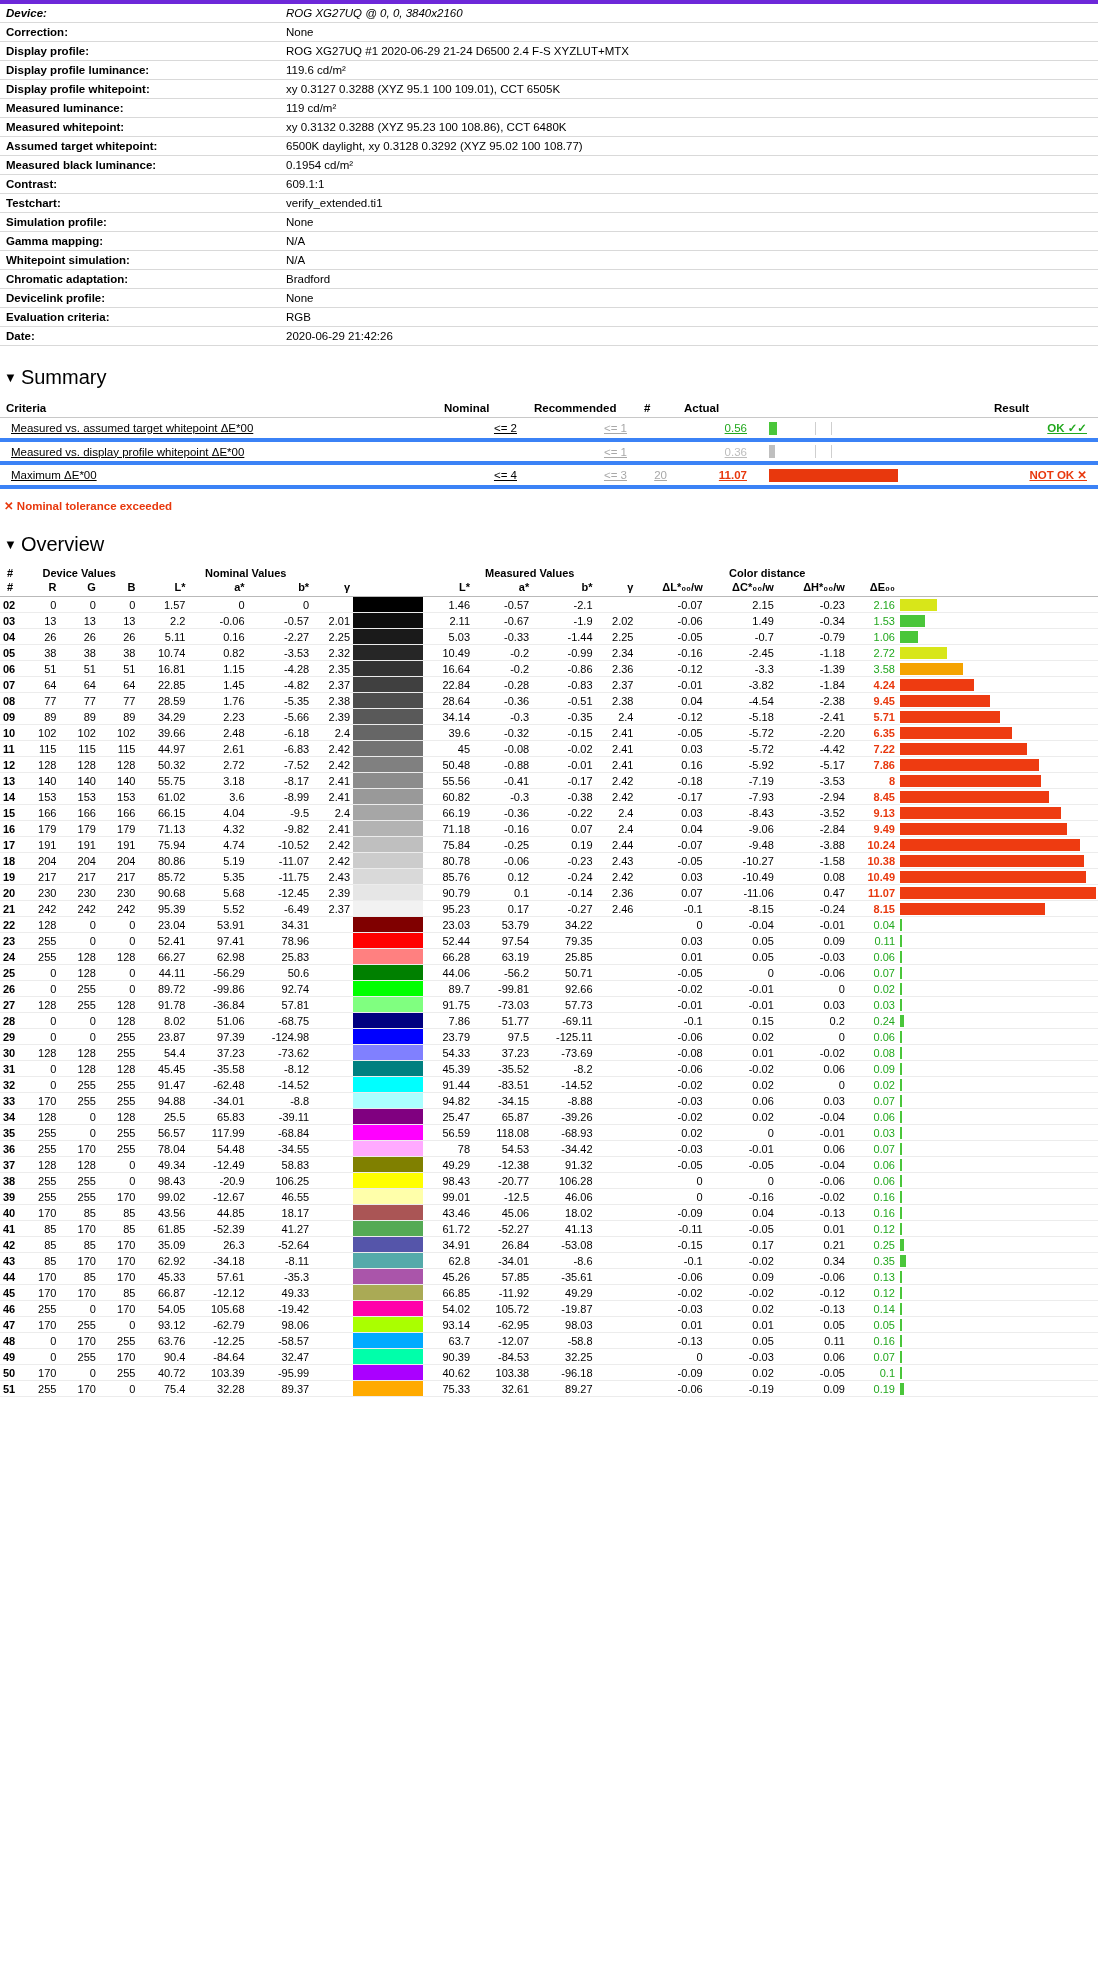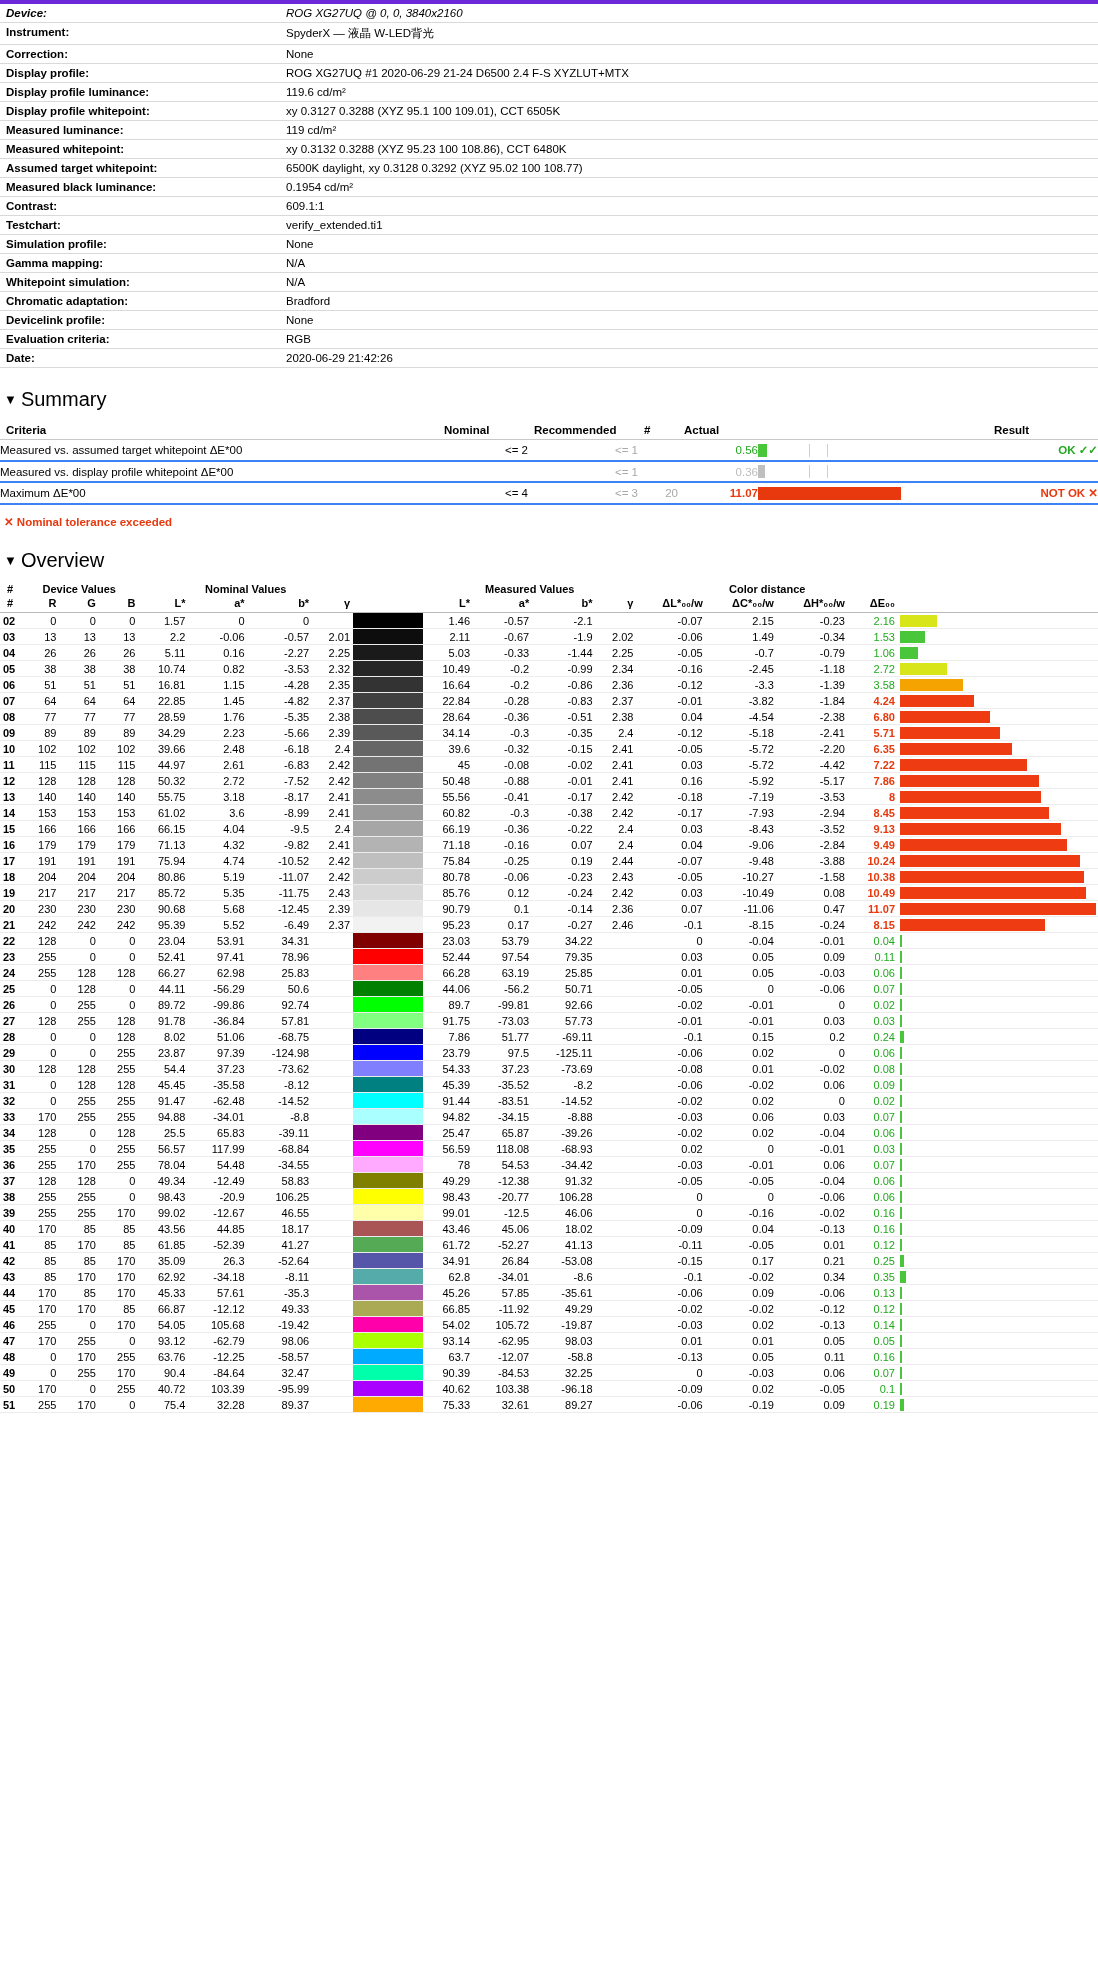--- a/index.html
+++ b/index.html
@@ -40,23 +40,24 @@
     font-size: 11.5px;
   }
   table.summary th {
     font-weight: bold;
     text-align: left;
     padding: 3px 6px;
     border-bottom: 1px solid #c8c8c8;
     font-size: 11.5px;
   }
   table.summary td {
-    padding: 3px 0;
-    border-bottom: 2px solid #3b82f6;
+    padding: 3px 11px;
+    border-bottom: 4px solid #3b82f6;
     white-space: nowrap;
+    text-decoration: underline;
   }
   .ta-r { text-align: right; }
   .ta-c { text-align: center; }
   .muted { color: #a8a8a8; }
   .ok { color: #22a81e; font-weight: bold; }
   .notok { color: #e8380d; font-weight: bold; }
   .val-ok { color: #22a81e; }
   .val-bad { color: #e8380d; font-weight: bold; }
   .val-muted { color: #bdbdbd; }
   .barcell { width: 230px; padding: 3px 6px; }
@@ -103,24 +104,20 @@
 
 <div class="page">
 
   <table class="info">
     <tbody id="info-body">
         <tr>
           <td class="k">Device:</td>
           <td class="v">ROG XG27UQ @ 0, 0, 3840x2160</td>
         </tr>
         <tr>
-          <td class="k">Instrument:</td>
-          <td class="v">SpyderX — 液晶 W-LED背光</td>
-        </tr>
-        <tr>
           <td class="k">Correction:</td>
           <td class="v">None</td>
         </tr>
         <tr>
           <td class="k">Display profile:</td>
           <td class="v">ROG XG27UQ #1 2020-06-29 21-24 D6500 2.4 F-S XYZLUT+MTX</td>
         </tr>
         <tr>
           <td class="k">Display profile luminance:</td>
           <td class="v">119.6 cd/m²</td>
@@ -456,21 +453,21 @@
           <td class="swatch-cell">
             <span class="swatch" style="background:#4d4d4d"></span>
           </td>
           <td class="num">28.64</td>
           <td class="num">-0.36</td>
           <td class="num">-0.51</td>
           <td class="num">2.38</td>
           <td class="num">0.04</td>
           <td class="num">-4.54</td>
           <td class="num">-2.38</td>
-          <td class="num c-bad">6.80</td>
+          <td class="num c-bad">9.45</td>
           <td class="dist-cell">
             <div class="dist-wrap">
               <div class="dist-bar" style="width:46%;background:#ee3b11"></div>
             </div>
           </td>
         </tr>
         <tr>
           <td class="idx">09</td>
           <td class="num">89</td>
           <td class="num">89</td>

